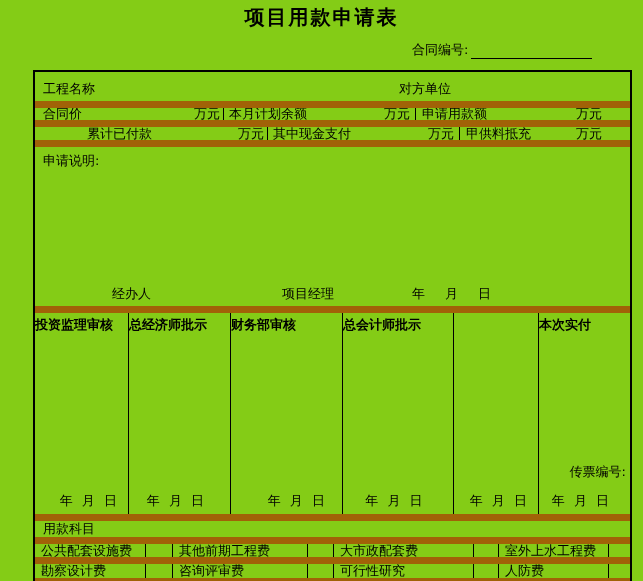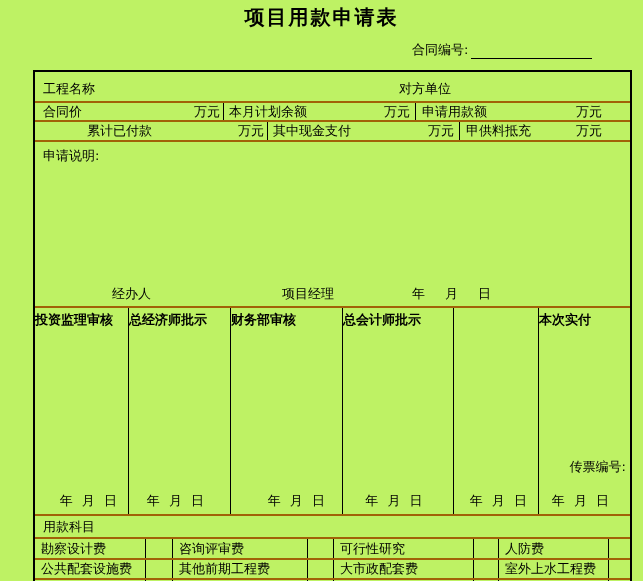--- a/index.html
+++ b/index.html
@@ -1,34 +1,34 @@
 <!DOCTYPE html>
 <html><head>
 <meta charset="utf-8">
 <style>
   html,body { margin:0; padding:0; background:#fff; }
   .page {
-    position:relative; width:643px; height:581px; background:#bef264;
+    position:relative; width:643px; height:581px; background:#84cc16;
     font-family:"DejaVu Sans", sans-serif; font-size:13px; color:#000;
     overflow:hidden;
   }
   .title {
     position:absolute; top:4px; left:0; width:100%;
     text-align:center; font-size:20px; font-weight:bold; letter-spacing:2px;
   }
   .contract { position:absolute; top:41px; left:412px; white-space:nowrap; }
   .contract-line {
     display:inline-block; width:121px; height:15px;
     border-bottom:1px solid #000; vertical-align:bottom; margin-left:3px;
   }
   .tbl {
     position:absolute; left:33px; top:70px; width:599px;
     box-sizing:border-box; border:2px solid #000; border-bottom:none;
   }
-  .row { display:flex; box-sizing:border-box; border-top:2px solid #a16207; position:relative; }
+  .row { display:flex; box-sizing:border-box; border-top:7px solid #a16207; position:relative; }
   .row.first { border-top:none; }
   .cell { box-sizing:border-box; border-left:1px solid #000; overflow:hidden; position:relative; }
   .cell.first { border-left:none; }
 
   
   .r1 { height:29px; }
   .r2 { height:19px; }
   .r3 { height:20px;padding-left:44px; }
   .r4 { height:166px; }
   .r5 { height:208px; }
@@ -166,54 +166,54 @@
         <div class="sig-date center">年 月 日</div>
       </div>
     </div>
 
     <div class="row r6">
       <div class="cell first section-cell" style="flex:1">
         <span>用款科目</span>
       </div>
     </div>
 
+    <div class="row r8">
+      <div class="cell first cat-lbl cat-1">
+        <span>公共配套设施费</span>
+      </div>
+      <div class="cell cb-2"></div>
+      <div class="cell cat-lbl cat-3">
+        <span>其他前期工程费</span>
+      </div>
+      <div class="cell cb-4"></div>
+      <div class="cell cat-lbl cat-5">
+        <span>大市政配套费</span>
+      </div>
+      <div class="cell cb-6"></div>
+      <div class="cell cat-lbl cat-7">
+        <span>室外上水工程费</span>
+      </div>
+      <div class="cell cb-8"></div>
+    </div>
+
     <div class="row r7">
       <div class="cell first cat-lbl cat-1">
         <span>勘察设计费</span>
       </div>
       <div class="cell cb-2"></div>
       <div class="cell cat-lbl cat-3">
         <span>咨询评审费</span>
       </div>
       <div class="cell cb-4"></div>
       <div class="cell cat-lbl cat-5">
         <span>可行性研究</span>
       </div>
       <div class="cell cb-6"></div>
       <div class="cell cat-lbl cat-7">
         <span>人防费</span>
-      </div>
-      <div class="cell cb-8"></div>
-    </div>
-
-    <div class="row r8">
-      <div class="cell first cat-lbl cat-1">
-        <span>公共配套设施费</span>
-      </div>
-      <div class="cell cb-2"></div>
-      <div class="cell cat-lbl cat-3">
-        <span>其他前期工程费</span>
-      </div>
-      <div class="cell cb-4"></div>
-      <div class="cell cat-lbl cat-5">
-        <span>大市政配套费</span>
-      </div>
-      <div class="cell cb-6"></div>
-      <div class="cell cat-lbl cat-7">
-        <span>室外上水工程费</span>
       </div>
       <div class="cell cb-8"></div>
     </div>
 
     <div class="row r9">
       <div class="cell first cat-1"></div>
       <div class="cell cb-2"></div>
       <div class="cell cat-3"></div>
       <div class="cell cb-4"></div>
       <div class="cell cat-5"></div>

